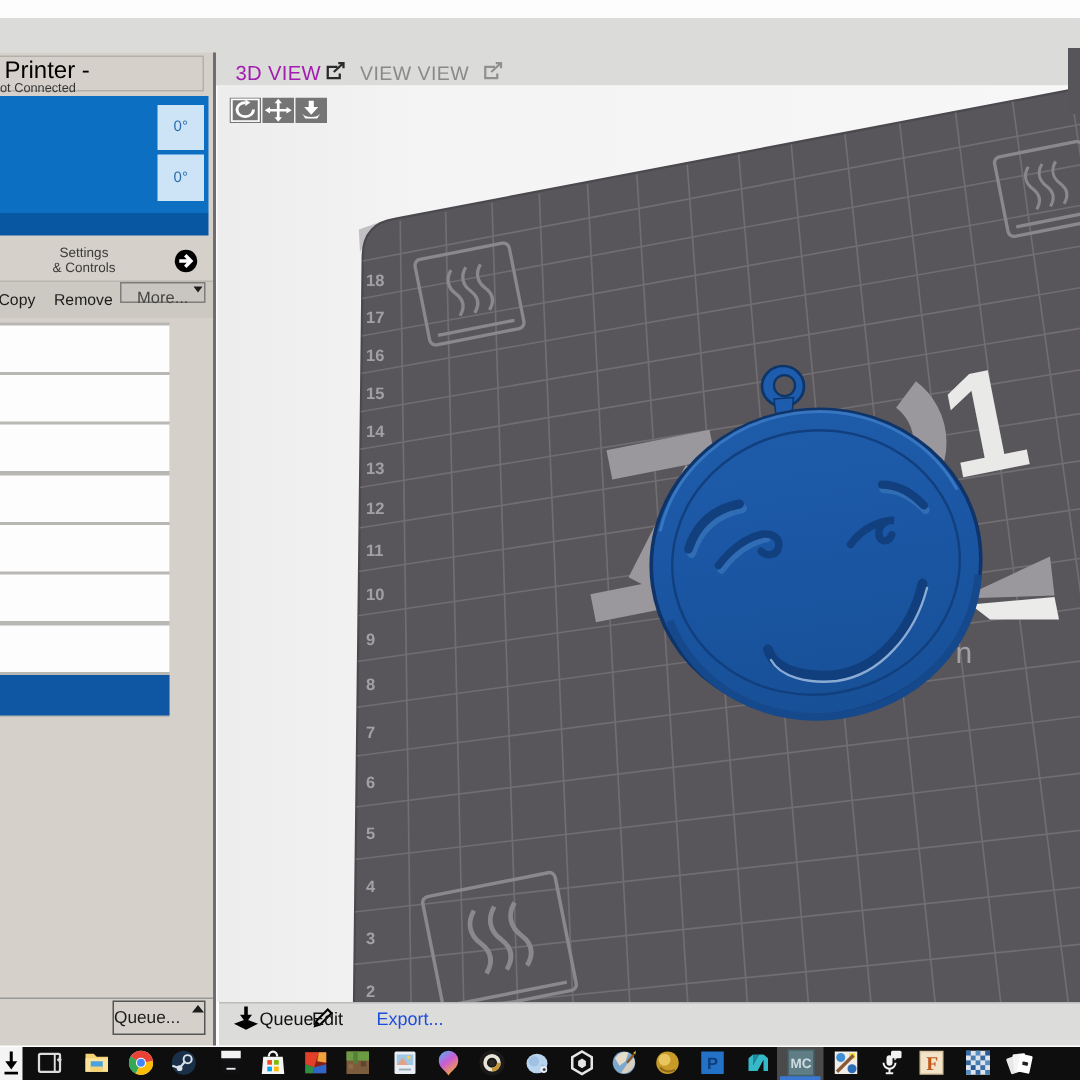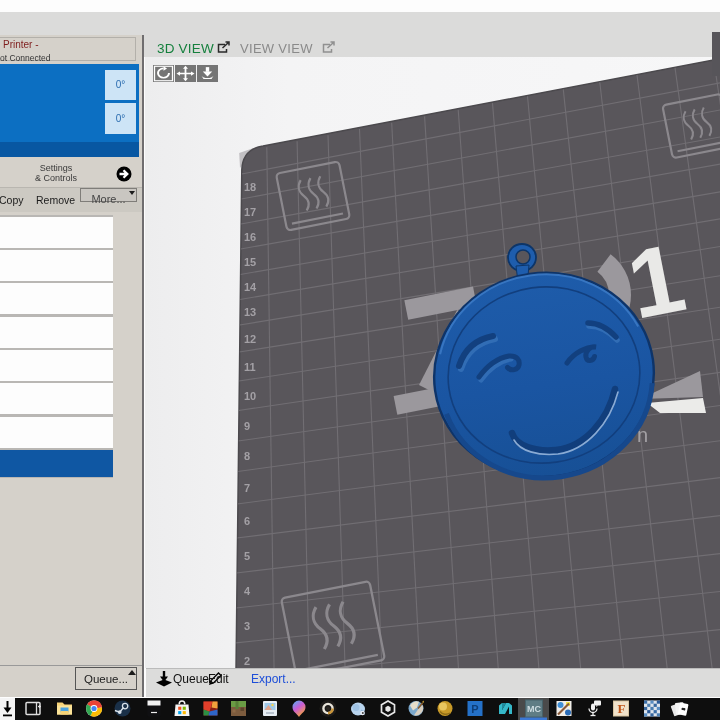--- a/index.html
+++ b/index.html
@@ -142,21 +142,21 @@
   <path d="M567,363 C574,353 586,346.5 596,347 C590,346 585,351 586,357 C587,362 593,361.5 594.5,356.5" fill="none" stroke="#12407f" stroke-width="5" stroke-linecap="round"></path>
 
   <path d="M512,433 C516,446 535,452 556,450 C585,447 608,420 615,389" fill="none" stroke="#113e7c" stroke-width="6.5" stroke-linecap="round"></path>
   <path d="M514,440 C520,451 538,456 558,454 C587,450 610,423 618,392" fill="none" stroke="#8aabd4" stroke-width="1.6" stroke-linecap="round"></path>
 </g>
 
 </svg>
 
   <div class="abs" style="left:712px;top:32px;width:8px;height:44px;background:#57555a"></div>
 
-  <div class="abs" style="left:157px;top:41px;font-size:13.5px;color:#15803d;letter-spacing:0.2px">3D VIEW</div>
+  <div class="abs" style="left:157px;top:41px;font-size:13.5px;color:#a21caf;letter-spacing:0.2px">3D VIEW</div>
   <svg class="abs" style="left:217px;top:41px" width="14" height="13" viewBox="0 0 14 13">
     <path d="M8,3.5 L1.5,3.5 L1.5,11 L9.5,11 L9.5,8" fill="none" stroke="#2a2a2a" stroke-width="1.5"></path>
     <path d="M5.5,7 L11.5,1.5 M8.5,1 L12,1 L12,4.5" stroke="#2a2a2a" stroke-width="1.5" fill="none"></path>
   </svg>
   <div class="abs" style="left:240px;top:41px;font-size:13px;color:#8a8a8a;letter-spacing:0.3px">VIEW VIEW</div>
   <svg class="abs" style="left:322px;top:41px" width="14" height="13" viewBox="0 0 14 13">
     <path d="M8,3.5 L1.5,3.5 L1.5,11 L9.5,11 L9.5,8" fill="none" stroke="#909090" stroke-width="1.5"></path>
     <path d="M5.5,7 L11.5,1.5 M8.5,1 L12,1 L12,4.5" stroke="#909090" stroke-width="1.5" fill="none"></path>
   </svg>
 
@@ -177,21 +177,21 @@
       <path d="M41.5,10 L38,7.5 L38,12.5 Z"></path>
     </g>
     <rect x="44" y="0" width="21" height="20" fill="#757575"></rect>
     <path d="M54.5,2.5 L54.5,8" stroke="#fff" stroke-width="3.4"></path>
     <path d="M54.5,13.5 L59.2,7.5 L49.8,7.5 Z" fill="#fff"></path>
     <path d="M48.5,12.5 A 6.5 4.5 0 0 0 60.5,12.5 L 58.5,16.5 L 50.5,16.5 Z" fill="#fff"></path>
   </svg>
 
   <div class="abs" style="left:0;top:35px;width:143px;height:662px;background:#d5d1ca"></div>
   <div class="abs" style="left:-8px;top:37px;width:144px;height:24px;border:1px solid #b3b0aa"></div>
-  <div class="abs" style="left:3px;top:39px;font-size:10px;color:#7f1d1d">Printer -</div>
+  <div class="abs" style="left:3px;top:39px;font-size:16px;color:#000000">Printer -</div>
   <div class="abs" style="left:0px;top:52.5px;font-size:8.5px;color:#333">ot Connected</div>
   <div class="abs" style="left:0;top:64px;width:139px;height:78px;background:#0c6fc2"></div>
   <div class="abs" style="left:105px;top:70px;width:31px;height:30px;background:#cde4f6;color:#2a6cb0;font-size:10px;text-align:center;line-height:30px">0°</div>
   <div class="abs" style="left:105px;top:103px;width:31px;height:31px;background:#cde4f6;color:#2a6cb0;font-size:10px;text-align:center;line-height:31px">0°</div>
   <div class="abs" style="left:0;top:142px;width:139px;height:15px;background:#0857a2"></div>
   <div class="abs" style="left:0;top:163px;width:112px;font-size:9px;color:#3a3a3a;text-align:center;line-height:1.15">Settings<br>&amp; Controls</div>
   <svg class="abs" style="left:116px;top:166px" width="16" height="16" viewBox="0 0 16 16">
     <circle cx="8" cy="8" r="7.5" fill="#000"></circle>
     <path d="M3.5,8 L10.5,8 M7.5,4.2 L11.3,8 L7.5,11.8" stroke="#fff" stroke-width="2.3" fill="none"></path>
   </svg>
@@ -207,21 +207,21 @@
   <div class="abs" style="left:0;top:249.8px;width:113px;height:31px;background:#fdfdfd"></div>
   <div class="abs" style="left:0;top:283.2px;width:113px;height:31px;background:#fdfdfd"></div>
   <div class="abs" style="left:0;top:316.6px;width:113px;height:31px;background:#fdfdfd"></div>
   <div class="abs" style="left:0;top:349.9px;width:113px;height:31px;background:#fdfdfd"></div>
   <div class="abs" style="left:0;top:383.2px;width:113px;height:31px;background:#fdfdfd"></div>
   <div class="abs" style="left:0;top:416.6px;width:113px;height:31px;background:#fdfdfd"></div>
   <div class="abs" style="left:0;top:449.5px;width:113px;height:27.5px;background:#0f57a3"></div>
 
   <div class="abs" style="left:0;top:665px;width:143px;height:1px;background:#999"></div>
   <div class="abs" style="left:75px;top:667px;width:62px;height:23px;border:1px solid #555;
-       font-size:11.5px;color:#1c1c1c;text-align:center;line-height:22px">Queue...</div>
+       font-size:11.5px;color:#1c1c1c;line-height:22px">Queue...</div>
   <div class="abs" style="left:128px;top:670px;width:0;height:0;border-left:4px solid transparent;border-right:4px solid transparent;border-bottom:5px solid #1c1c1c"></div>
 
   <div class="abs" style="left:141.5px;top:35px;width:2.8px;height:662px;background:#6f6d6f"></div>
 
   <div class="abs" style="left:145.5px;top:668px;width:574.5px;height:29px;background:#dcdcdb;border-top:1px solid #bbb"></div>
   <svg class="abs" style="left:155px;top:670px" width="18" height="18" viewBox="0 0 18 18">
     <path d="M9,1 L9,8" stroke="#000" stroke-width="2.4"></path>
     <path d="M9,12 L13,6.5 L5,6.5 Z" fill="#000"></path>
     <path d="M1,12.5 L9,9.5 L17,12.5 L9,16.5 Z" fill="#000"></path>
   </svg>

